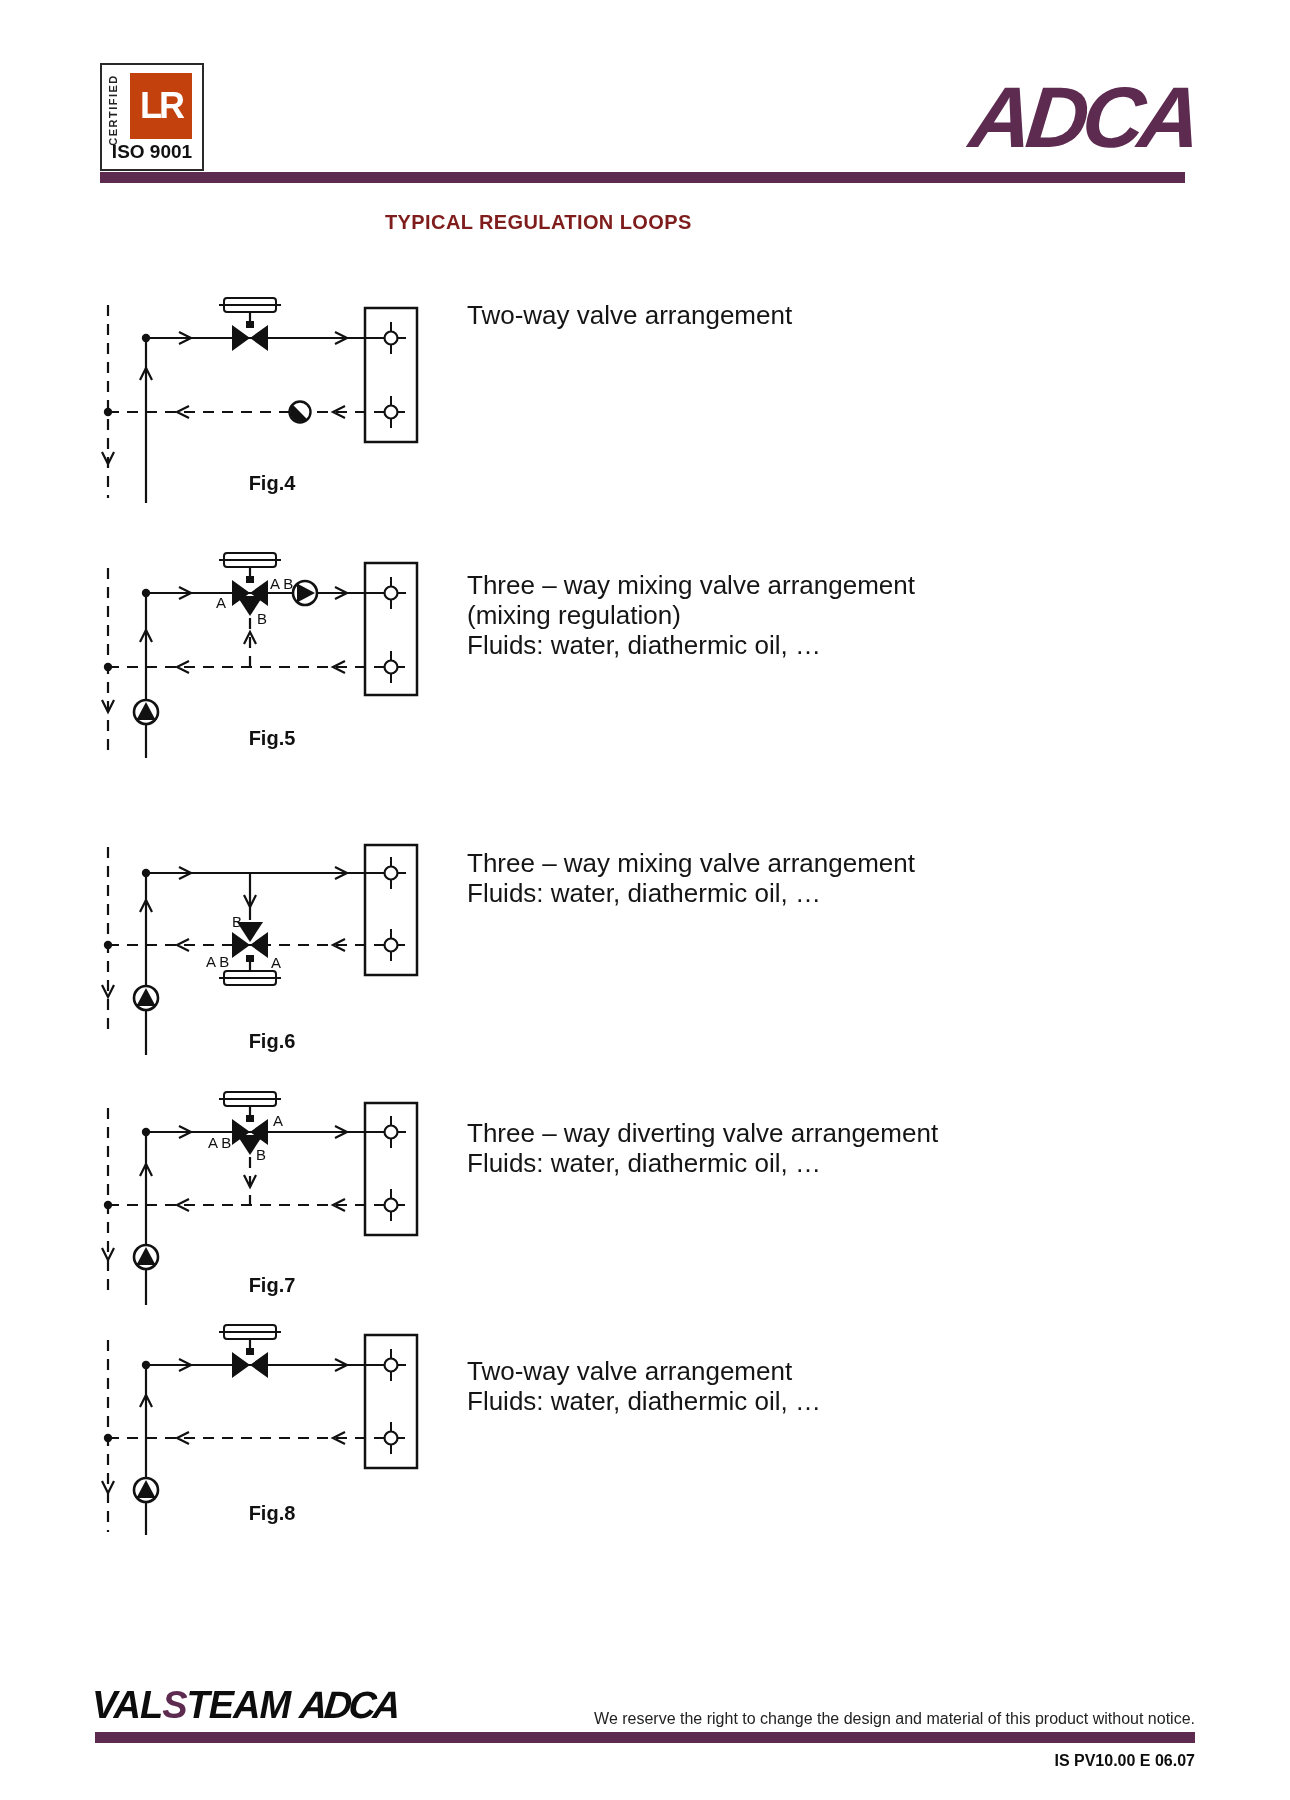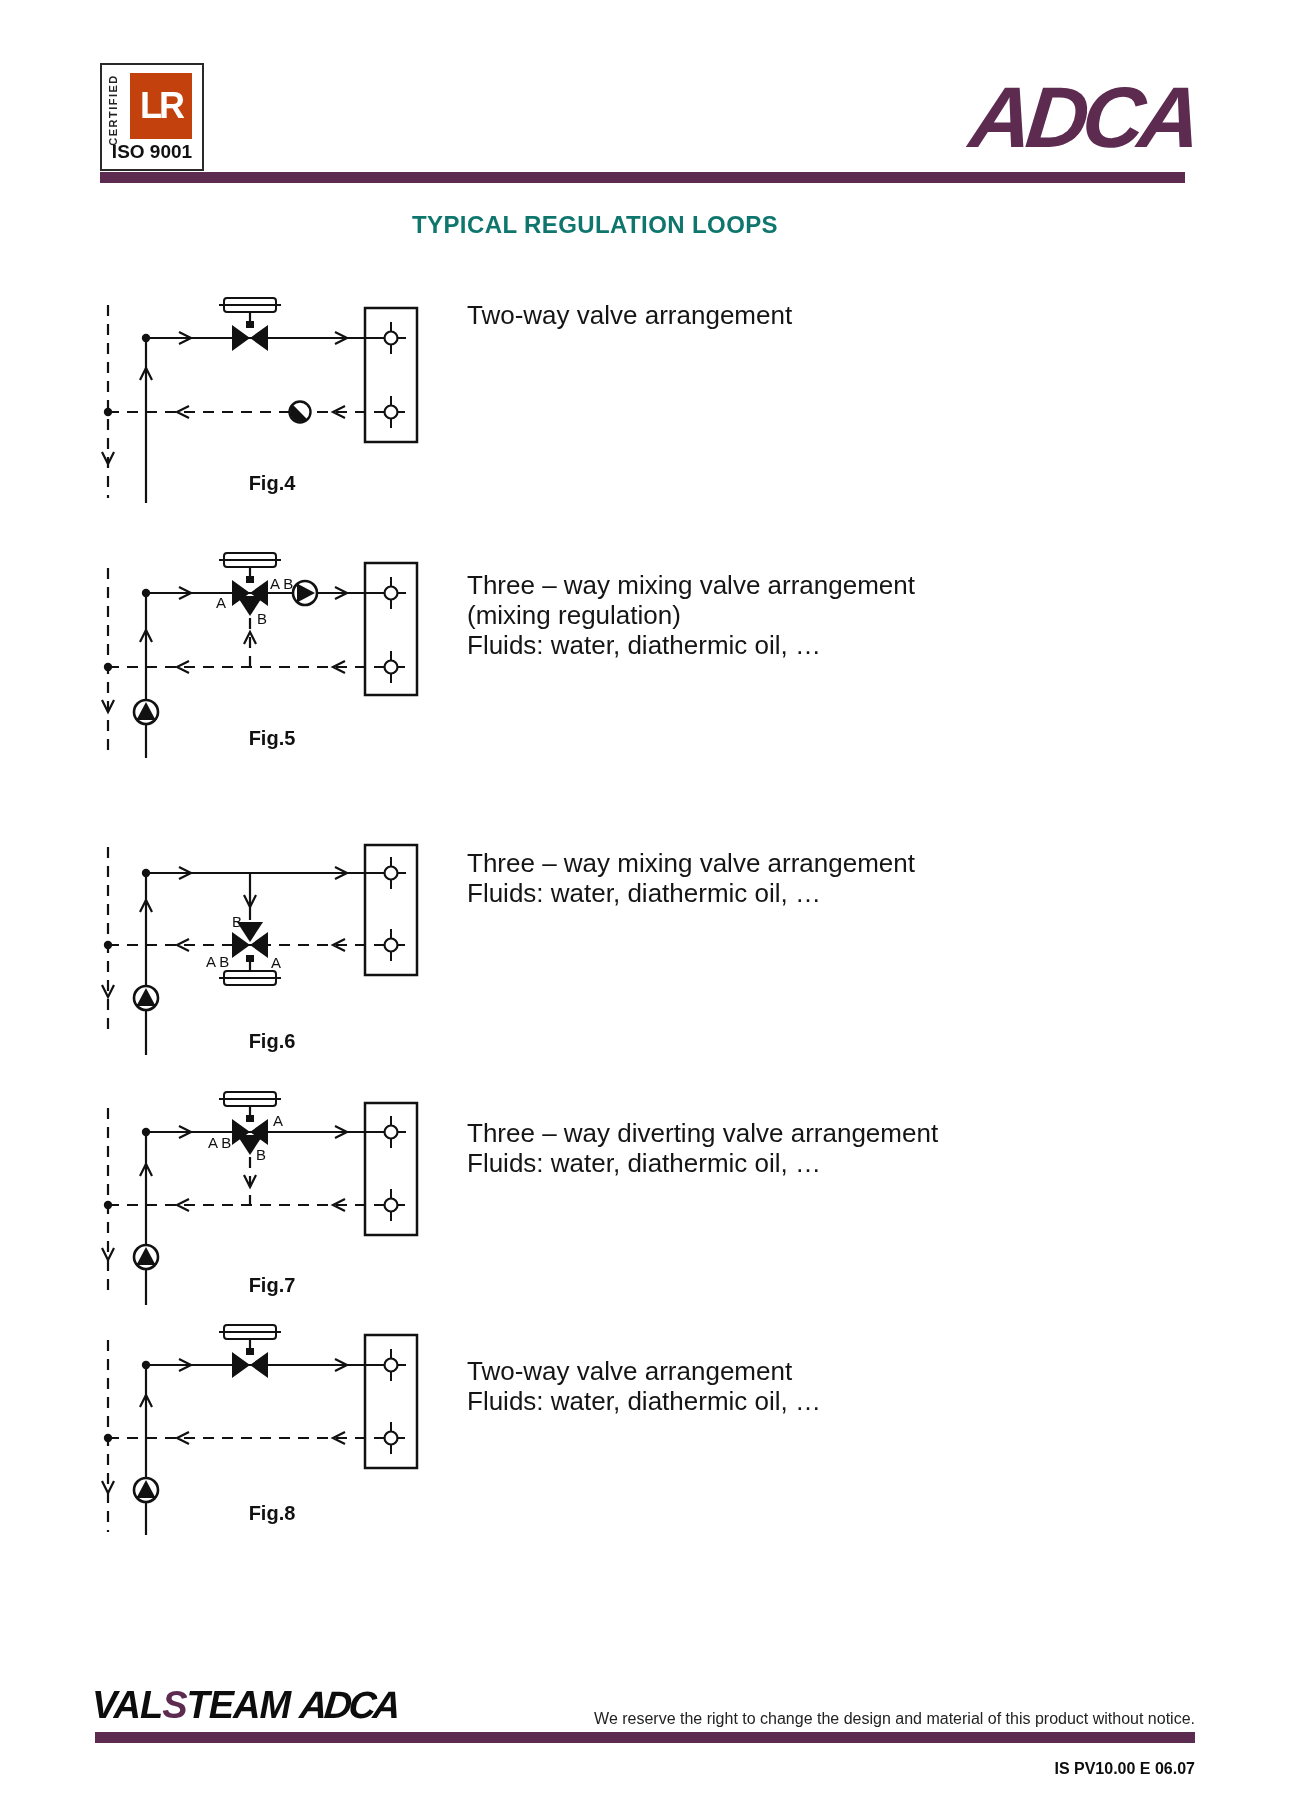--- a/index.html
+++ b/index.html
@@ -16,40 +16,40 @@
   .lr-box{position:absolute; left:28px; top:8px; width:62px; height:66px; background:#c2410c;
     display:flex; align-items:center; justify-content:center;}
   .lr-box span{color:#fff; font-weight:bold; font-size:36px; letter-spacing:-3px;}
   .iso-std{position:absolute; left:0; top:76px; width:100%; text-align:center;
     font-size:19px; font-weight:bold; color:#111;}
   .bar{height:11px; background:#5e2b50;}
   .bar-top{left:100px; top:172px; width:1085px;}
   .brand-top{left:905px; top:74px; width:290px; height:90px; text-align:right;
     font-size:86px; line-height:86px; font-weight:bold; font-style:italic;
     color:#5e2b50; letter-spacing:-6px; transform:skewX(-6deg);}
-  .title{left:385px; top:211px; width:420px; text-align:center;
-    font-size:24px; font-weight:bold; letter-spacing:0.4px; color:#0f766e;}
+  .title{left:385px; top:211px; width:420px; text-align:left;
+    font-size:20px; font-weight:bold; letter-spacing:0.4px; color:#7f1d1d;}
   
   .cap{font-size:26px; line-height:30px; color:#151515; width:560px;}
   
   .fig-svg{position:absolute; overflow:visible;}
   .ln{stroke:#111; stroke-width:2.2; fill:none;}
   .dsh{stroke-dasharray:11 8;}
   .bx{stroke:#111; stroke-width:2.5; fill:none;}
   .figlbl{font-family:"Liberation Sans",sans-serif; font-weight:bold; font-size:20px;
     text-anchor:middle; fill:#111;}
   .plbl{font-family:"Liberation Sans",sans-serif; font-size:15px; fill:#111;}
   
   .f-logo{left:92px; top:1684px; font-style:italic; font-weight:bold; font-size:38px;
     letter-spacing:-1px; color:#0d0d0d; white-space:nowrap;}
   .f-logo .s{color:#5e2b50;}
   .f-logo .adca{font-weight:bold; letter-spacing:-3px; transform:skewX(-6deg); display:inline-block;}
   .f-disc{left:540px; top:1710px; width:655px; text-align:right; font-size:16px; color:#222;}
   .bar-bottom{left:95px; top:1732px; width:1100px;}
-  .f-ref{left:695px; top:1752px; width:500px; text-align:right; font-size:16px; font-weight:bold; color:#0d0d0d;margin-top:8px;}
+  .f-ref{left:695px; top:1752px; width:500px; text-align:right; font-size:16px; font-weight:bold; color:#0d0d0d;}
 </style>
 </head>
 <body>
 
 <div class="page">
 
   <svg width="0" height="0" style="position:absolute" aria-hidden="true">
     <defs>
       <g id="g-arr-r">
           <path d="M-12,-6 L0,0 L-12,6" stroke="#111" stroke-width="2.2" fill="none"></path>

